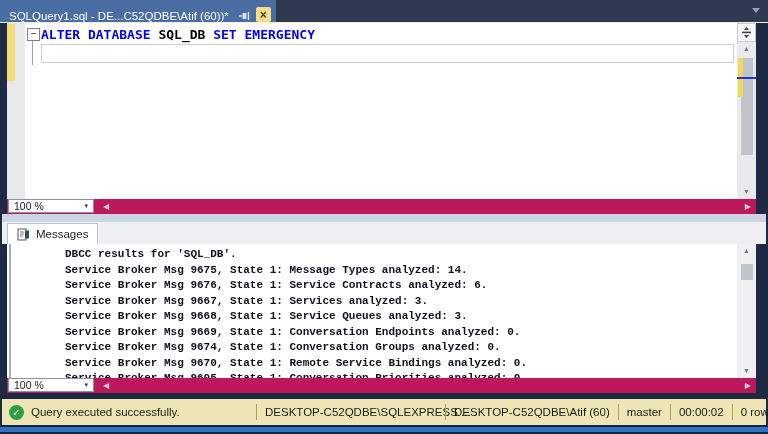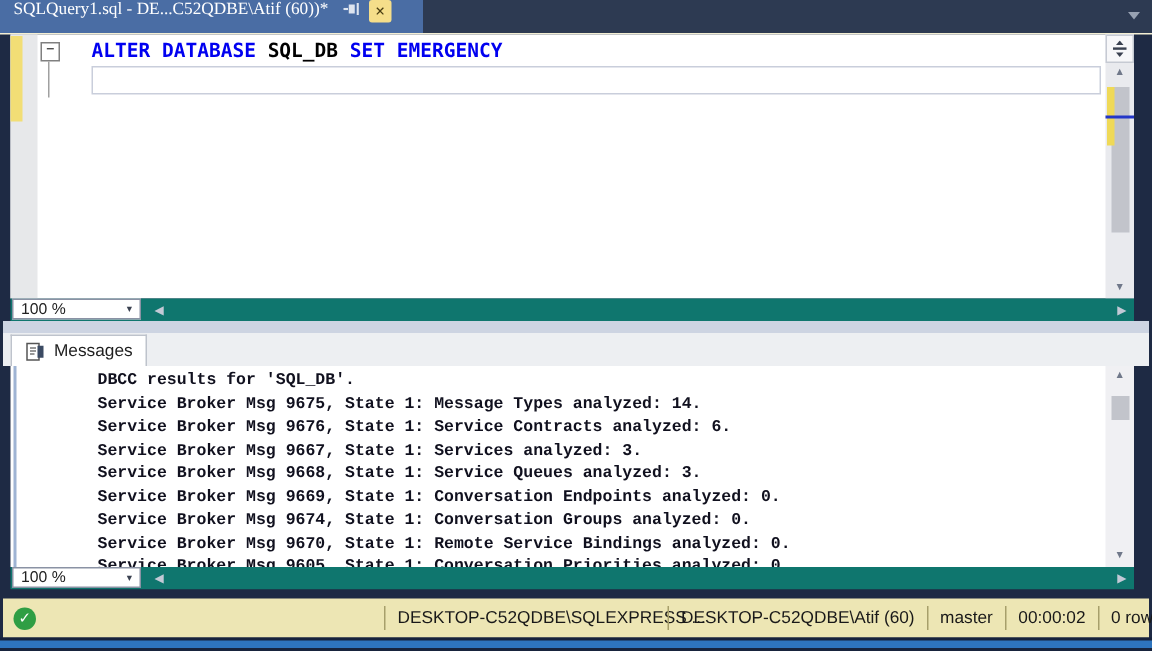--- a/index.html
+++ b/index.html
@@ -2,52 +2,52 @@
 <html><head>
 <meta charset="utf-8">
 <style>
   html,body{margin:0;padding:0;background:#1E2A44;}
   .window{position:relative;width:768px;height:434px;background:#1E2A44;
     font-family:"Liberation Sans",sans-serif;overflow:hidden;}
 
   
   .tabstrip{position:absolute;left:0;top:0;right:0;height:22px;background:#2D3A52;}
   .doc-tab{position:absolute;left:0;top:0;height:22px;background:#4A6DA4;color:#fff;
-    display:flex;align-items:flex-start;padding:0 21px 0 9px;font-size:11.5px;white-space:nowrap;font-family:Liberation Serif, serif;}
+    display:flex;align-items:flex-end;padding:0 5px 0 9px;font-size:11.5px;white-space:nowrap;}
   .pin-icon{margin-left:9px;display:flex;align-items:center;}
   .close-btn{margin-left:6px;width:15px;height:15px;background:#F5DE8A;color:#4A3E12;
     display:flex;align-items:center;justify-content:center;font-size:12px;font-weight:bold;
     border-radius:2px;cursor:default;}
   .tab-dd{position:absolute;right:8px;top:8px;width:0;height:0;
     border-left:4px solid transparent;border-right:4px solid transparent;border-top:5px solid #97A1B2;}
   .editor-topline{position:absolute;left:0;top:22px;right:0;height:1px;background:#F4EFD4;}
 
   
   .editor-pane{position:absolute;top:23px;left:7px;right:12px;height:176px;background:#fff;}
   .indicator-margin{position:absolute;left:0;top:0;width:18px;height:100%;background:#E7E8EA;}
   .change-bar{position:absolute;left:0;top:1px;width:8px;height:57px;background:#F2DE75;}
   .fold-box{position:absolute;left:20px;top:5px;width:11px;height:11px;border:1px solid #808080;
     background:#fff;font:9px "DejaVu Sans Mono",monospace;line-height:9px;text-align:center;color:#222;}
   .fold-line{position:absolute;left:25px;top:18px;width:1px;height:24px;background:#A0A0A0;}
   .code{position:absolute;left:34px;top:2px;right:22px;
     font:bold 13px "DejaVu Sans Mono",monospace;line-height:19px;color:#000;}
-  .code-line{height:19px;box-sizing:border-box;white-space:pre;margin-left:20px;}
+  .code-line{height:19px;box-sizing:border-box;white-space:pre;}
   .code-line.current{border:1px solid #C9CEDB;}
   .kw{color:#0000F0;} .id{color:#000;} .gr{color:#6E6E6E;} .pl{color:#000;}
 
   
   .vscroll{position:absolute;right:0;top:0;width:19px;background:#E9EAEE;}
   .split-handle{height:19px;background:#F7F7F9;border:1px solid #C6CAD3;box-sizing:border-box;
     display:flex;align-items:center;justify-content:center;}
   .sb-arrow{height:14px;color:#70788A;font-size:7px;text-align:center;line-height:14px;}
   .sb-track{position:absolute;left:0;right:0;}
   .sb-thumb{position:absolute;left:4px;right:3px;background:#C2C4CB;}
   .sb-annot{position:absolute;left:1px;width:5px;background:#EFD957;}
   .sb-caret{position:absolute;left:0;right:0;height:2px;background:#2336C8;}
-  .bottombar{position:absolute;left:7px;right:12px;height:15px;background:#0f766e;}
+  .bottombar{position:absolute;left:7px;right:12px;height:15px;background:#be185d;}
   .zoom-box{position:absolute;left:1px;top:0;width:86px;height:14px;background:#fff;
     border:1px solid #8A92A4;box-sizing:border-box;display:flex;align-items:center;
     font-size:10.5px;color:#222;padding:0 5px;}
   .zoom-dd{margin-left:auto;font-size:7px;color:#3A4150;}
   .h-arrow{position:absolute;top:3px;font-size:8px;color:#C3C9D6;}
   .h-arrow.left{left:96px;} .h-arrow.right{right:5px;}
 
   
   .splitter{position:absolute;top:214px;left:2px;right:2px;height:8px;background:#CDD4E2;}
   .results-header{position:absolute;top:222px;left:2px;right:2px;height:22px;background:#EDEFF2;}
@@ -165,20 +165,21 @@
     </div>
     <div class="h-arrow left">◀</div>
     <div class="h-arrow right">▶</div>
   </div>
 
   <div class="frame-gap"></div>
 
   <div class="statusbar">
     <div class="status-left">
       <span class="check">✓</span>
+      <span>Query executed successfully.</span>
     </div>
     <div class="status-right">
       <span class="seg" style="width:172px;">DESKTOP-C52QDBE\SQLEXPRESS ...</span>
       <span class="seg">DESKTOP-C52QDBE\Atif (60)</span>
       <span class="seg">master</span>
       <span class="seg">00:00:02</span>
       <span class="seg">0 rows</span>
     </div>
   </div>
 

